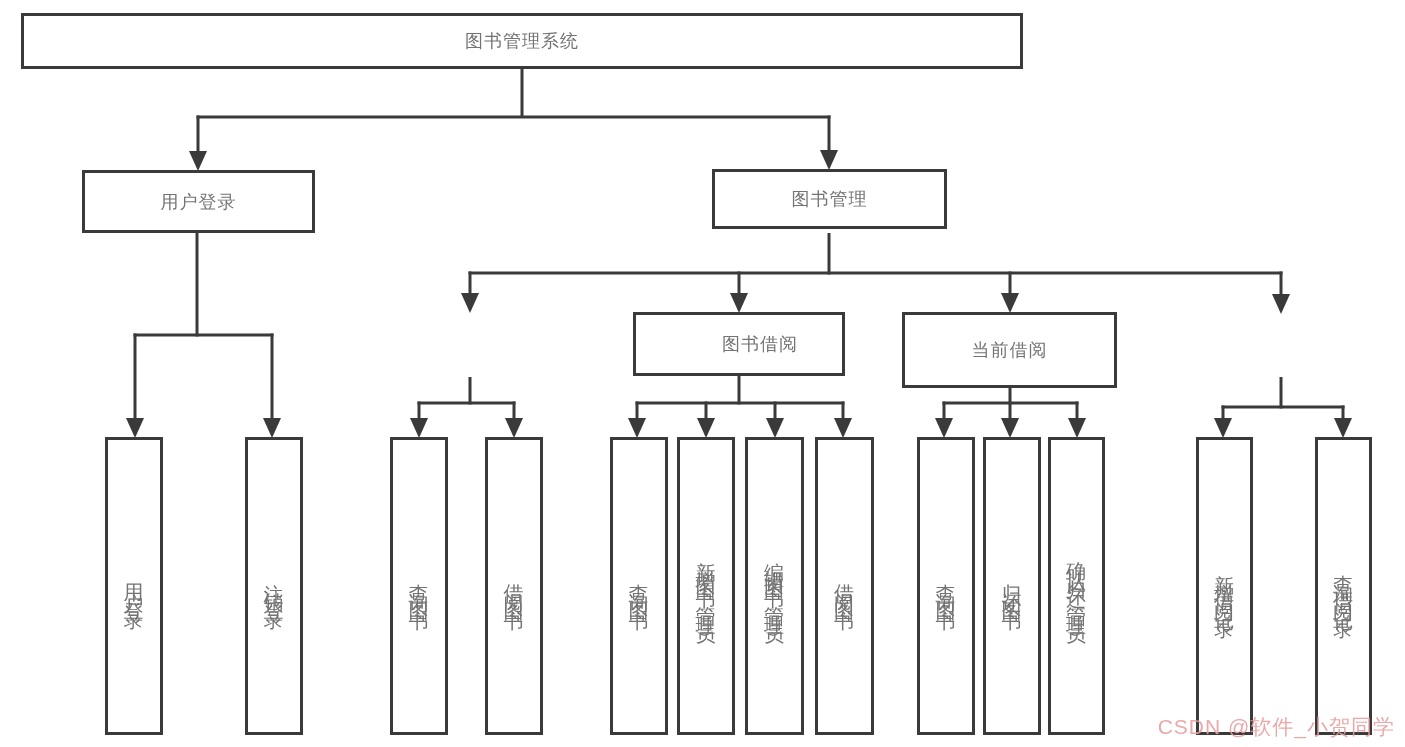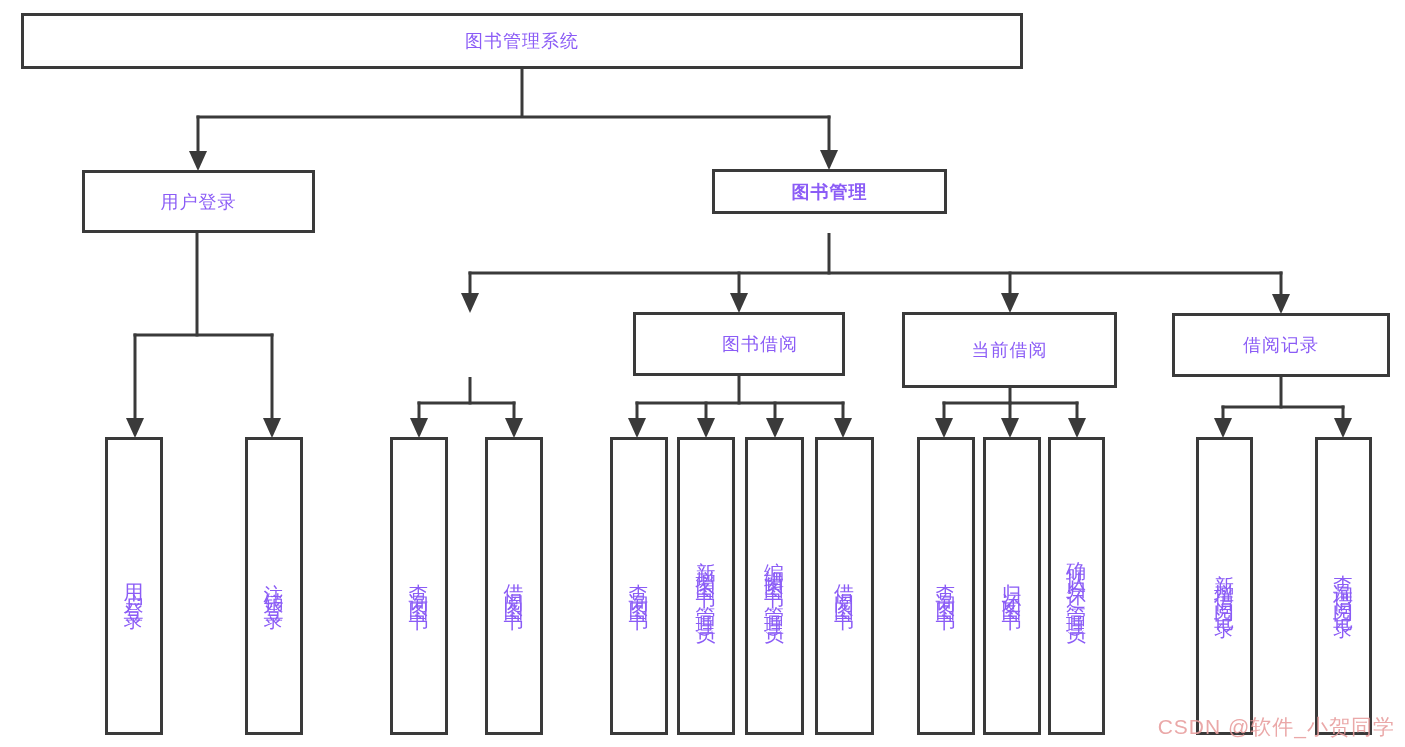--- a/index.html
+++ b/index.html
@@ -15,21 +15,21 @@
     position: absolute;
     left: 0; top: 0;
     width: 1405px; height: 747px;
     z-index: 1;
   }
   .box {
     position: absolute;
     box-sizing: border-box;
     border: 3px solid #3a3a3a;
     background: #ffffff;
-    color: #8b5cf6;
+    color: #737373;
     display: flex;
     align-items: center;
     justify-content: center;
     font-size: 18px;
     letter-spacing: 1px;
     z-index: 2;
     white-space: nowrap;
   }
   .vbox {
     writing-mode: vertical-rl;
@@ -37,21 +37,21 @@
     font-size: 20px;
     letter-spacing: 9px;
     line-height: 1;
     padding: 6px 0;
     white-space: normal;
   }
   
   .n-root   { left: 21px;   top: 13px;  width: 1002px; height: 56px; }
   
   .n-login  { left: 82px;   top: 170px; width: 233px;  height: 63px; }
-  .n-mgmt   { left: 712px;  top: 169px; width: 235px;  height: 45px; font-weight: bold; }
+  .n-mgmt   { left: 712px;  top: 169px; width: 235px;  height: 60px; }
   
   .n-newrec { left: 363px;  top: 312px; width: 215px;  height: 65px; }
   .n-borrow { left: 633px;  top: 312px; width: 212px;  height: 64px; padding-left: 42px; }
   .n-cur    { left: 902px;  top: 312px; width: 215px;  height: 76px; }
   .n-rec    { left: 1172px; top: 313px; width: 218px;  height: 64px; }
   
   .leaf { top: 437px; height: 298px; width: 58px; }
   .l-1  { left: 105px;  }
   .l-2  { left: 245px;  }
   .l-3  { left: 390px;  }
@@ -150,21 +150,20 @@
     </g>
   </svg>
 
   <div class="box n-root">图书管理系统</div>
 
   <div class="box n-login">用户登录</div>
   <div class="box n-mgmt">图书管理</div>
 
   <div class="box n-borrow">图书借阅</div>
   <div class="box n-cur">当前借阅</div>
-  <div class="box n-rec">借阅记录</div>
 
   <div class="box vbox leaf l-1">用户登录</div>
   <div class="box vbox leaf l-2">注销登录</div>
   <div class="box vbox leaf l-3">查询图书</div>
   <div class="box vbox leaf l-4">借阅图书</div>
   <div class="box vbox leaf l-5">查询图书</div>
   <div class="box vbox leaf l-6">新增图书（管理员）</div>
   <div class="box vbox leaf l-7">编辑图书（管理员）</div>
   <div class="box vbox leaf l-8">借阅图书</div>
   <div class="box vbox leaf l-9">查询图书</div>

